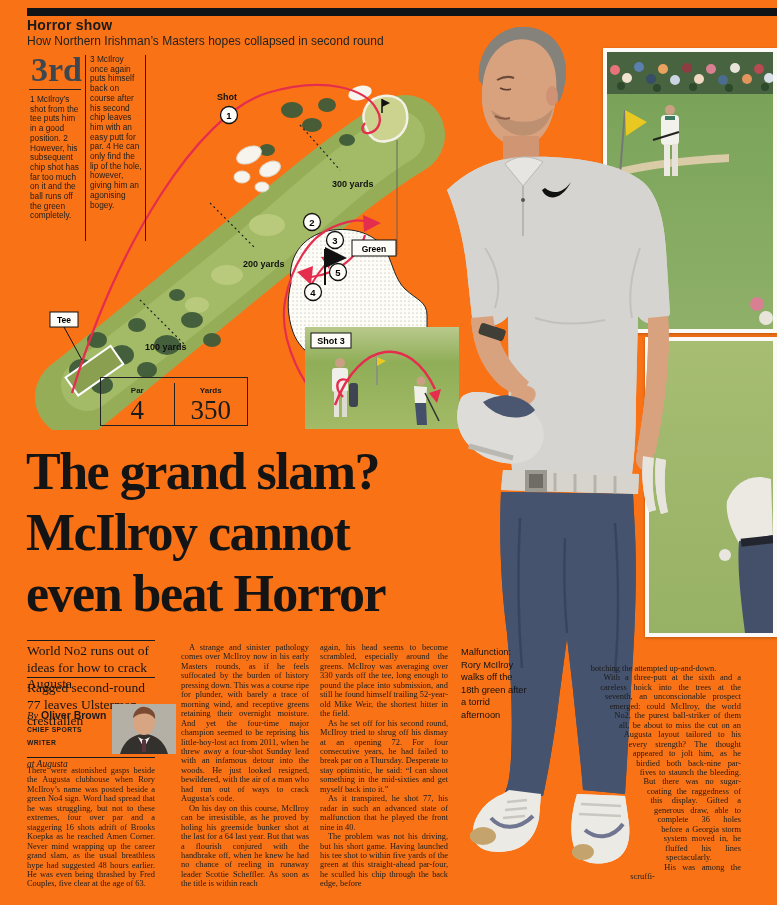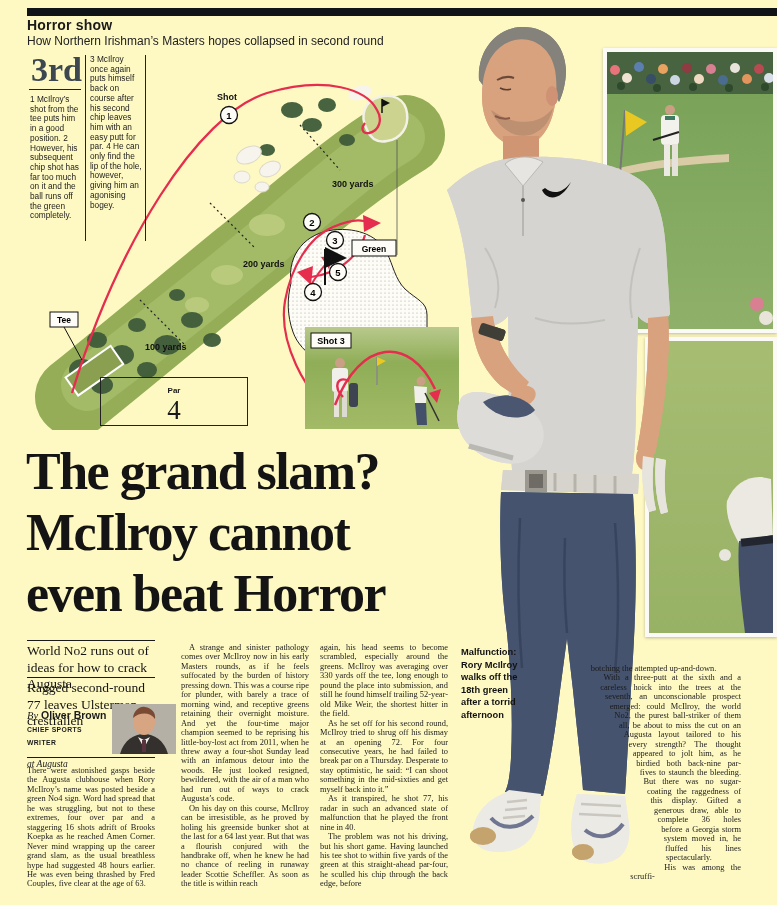--- a/index.html
+++ b/index.html
@@ -1,16 +1,16 @@
 <!DOCTYPE html>
 <html><head>
 <meta charset="utf-8">
 <style>
   html,body{margin:0;padding:0;}
-  .page{position:relative;width:777px;height:905px;background:#fef9c3;overflow:hidden;
+  .page{position:relative;width:777px;height:905px;background:#f97316;overflow:hidden;
         font-family:"Liberation Sans",sans-serif;color:#1a1a1a;}
   .abs{position:absolute;}
 
   
   .topbar{left:27px;top:8px;width:750px;height:8px;background:#101416;}
   .kicker{left:27px;top:17px;font-size:14px;font-weight:bold;letter-spacing:.2px;}
   .subkicker{left:27px;top:34px;font-size:12px;color:#222;}
 
   
   .panel{left:27px;top:55px;width:433px;height:375px;}
@@ -50,21 +50,21 @@
   .bodycol{font-family:"Liberation Serif",serif;font-size:8.4px;line-height:9.45px;
            text-align:justify;color:#1b1b1b;}
   .bodycol p{margin:0;text-indent:8px;}
   .bodycol p.noind{text-indent:0;font-family:Liberation Serif, serif;}
   .col1{left:27px;top:766px;width:128px;height:130px;}
   .col2{left:181px;top:643px;width:128px;height:250px;}
   .col3{left:320px;top:643px;width:128px;height:250px;}
   .col5{left:571px;top:643px;width:170px;height:255px;margin-top:21px;}
   .legwrap{float:left;width:100px;height:250px;
            shape-outside:polygon(0 0,15px 0,60px 90px,92px 175px,95px 195px,40px 215px,25px 230px,0 245px);}
-  .caption{left:461px;top:646px;width:66px;font-size:9.3px;line-height:12.5px;font-weight:bold;color:#111;}
+  .caption{left:461px;top:646px;width:66px;font-size:9.3px;line-height:12.5px;font-weight:normal;color:#111;}
 
   
   .photo{background:#fff;border:4px solid #fbfaf6;box-shadow:0 1px 3px rgba(0,0,0,.25);}
   .photo1{left:603px;top:48px;width:166px;height:277px;}
   .photo2{left:645px;top:337px;width:124px;height:292px;}
   .figure{left:425px;top:18px;width:290px;height:860px;}
   .z1{z-index:1;}.z2{z-index:2;}.z3{z-index:3;}.z5{z-index:5;}
 </style>
 </head>
 <body>
@@ -282,20 +282,24 @@
         <rect x="6" y="6" width="40" height="15" fill="#fdfcf6" stroke="#111"></rect>
         <text x="26" y="17" font-size="9" font-weight="bold" text-anchor="middle" font-family="Liberation Sans,sans-serif">Shot 3</text>
       </svg>
     </div>
 
     <div class="abs scorecard">
       <div class="scorecell">
         <div class="scorelabel">Par</div>
         <div class="scoreval">4</div>
       </div>
+      <div class="scorecell">
+        <div class="scorelabel">Yards</div>
+        <div class="scoreval">350</div>
+      </div>
     </div>
   </div>
 
   <div class="abs figure z2">
     <svg width="290" height="860" viewBox="0 0 290 860">
       <g id="rory">
 
         <path d="M54,62 C52,32 72,10 96,9 C122,8 140,26 141,52 C141,64 138,76 134,84 L128,70 C122,54 110,46 96,46 C80,46 66,56 60,70 Z" fill="#84827b"></path>
 
         <path d="M58,64 C54,92 62,116 82,126 C100,134 118,124 126,102 C131,88 133,70 130,52 C126,30 108,18 90,22 C72,26 61,42 58,64 Z" fill="#d9a27e"></path>

